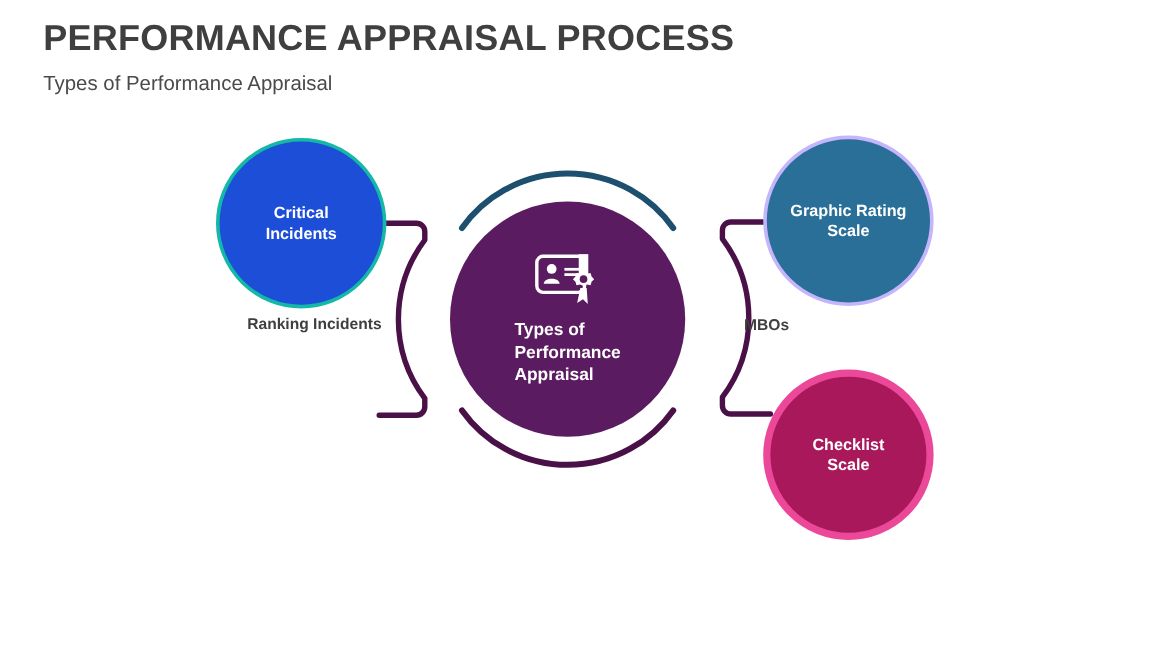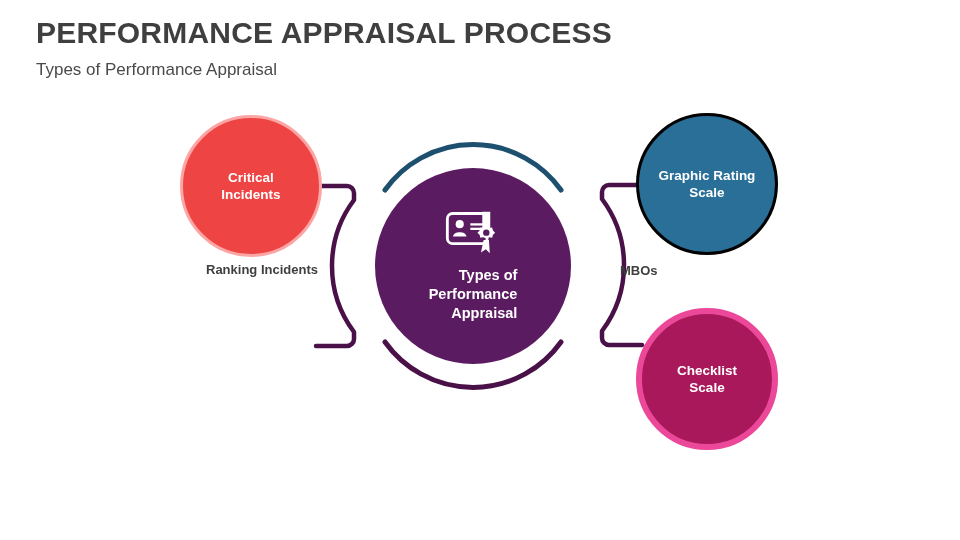--- a/index.html
+++ b/index.html
@@ -79,34 +79,34 @@
     font-size: 13.5px;
     font-weight: bold;
     line-height: 17px;
     padding: 0 10px;
     white-space: pre-line;
   }
 
   #node-critical-incidents {
     left: 180px; top: 115px;
     width: 142px; height: 142px;
-    background: #ef4444;
-    border: 3px solid #fca5a5;
+    background: #1d4ed8;
+    border: 3px solid #14b8a6;
   }
   #node-work-standards {
     left: 180px; top: 298px;
     width: 142px; height: 142px;
     background: #ea9a26;
     border: 3px solid #d08a22;
   }
   #node-graphic-rating {
     left: 636px; top: 113px;
     width: 142px; height: 142px;
     background: #2a6f98;
-    border: 3px solid #000000;
+    border: 3px solid #c4b5fd;
   }
   #node-checklist-scale {
     left: 636px; top: 308px;
     width: 142px; height: 142px;
     background: #a9185a;
     border: 6px solid #ec4899;
   }
 
   
   #node-center {
@@ -123,21 +123,21 @@
   #center-icon {
     width: 58px;
     height: 46px;
     margin-bottom: 10px;
   }
   #center-label {
     color: #ffffff;
     font-size: 14.5px;
     font-weight: bold;
     line-height: 19px;
-    text-align: right;
+    text-align: left;
     white-space: pre-line;
   }
 
   
   .side-caption {
     position: absolute;
     font-size: 13px;
     font-weight: bold;
     color: #3f3f3f;
     white-space: nowrap;

